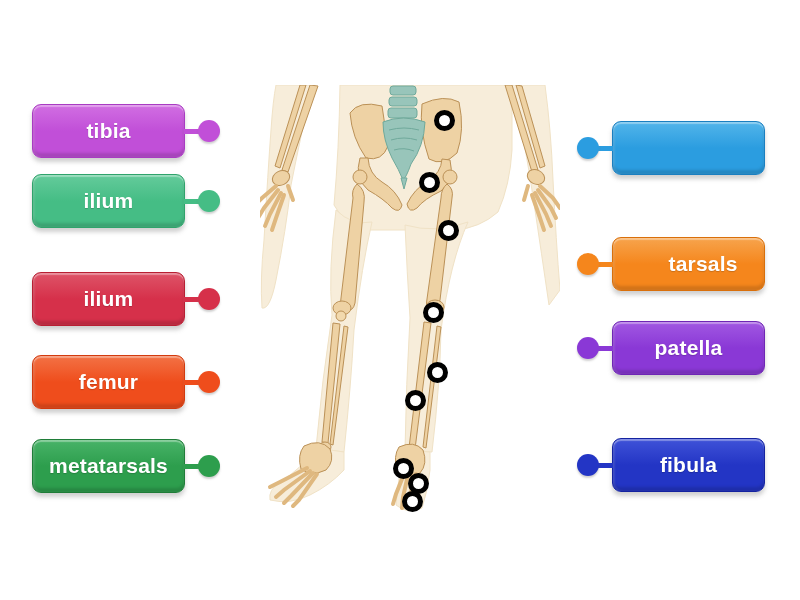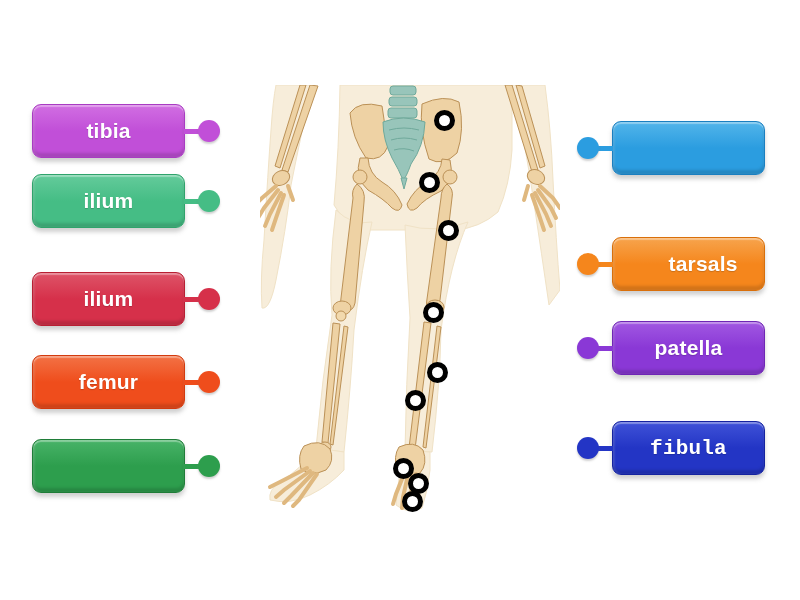--- a/index.html
+++ b/index.html
@@ -157,38 +157,39 @@
         <span class="chip-text">ilium</span>
         <span class="stem" style="background: rgb(214, 48, 74);"></span>
         <span class="dot" style="background: rgb(214, 48, 74);"></span>
       </div>
       <div class="chip left" style="top: 355px; background: linear-gradient(rgb(243, 114, 69) 0%, rgb(239, 77, 28) 50%, rgb(239, 77, 28) 100%); border-color: rgb(210, 58, 14);">
         <span class="chip-text">femur</span>
         <span class="stem" style="background: rgb(239, 77, 28);"></span>
         <span class="dot" style="background: rgb(239, 77, 28);"></span>
       </div>
       <div class="chip left" style="top: 439px; background: linear-gradient(rgb(72, 179, 104) 0%, rgb(45, 158, 77) 50%, rgb(45, 158, 77) 100%); border-color: rgb(31, 125, 56);">
+        <span class="chip-text">metatarsals</span>
         <span class="stem" style="background: rgb(45, 158, 77);"></span>
         <span class="dot" style="background: rgb(45, 158, 77);"></span>
       </div>
     </div>
   <div id="right-labels">
       <div class="chip right" style="top: 121px; background: linear-gradient(rgb(82, 181, 234) 0%, rgb(43, 157, 224) 50%, rgb(43, 157, 224) 100%); border-color: rgb(26, 127, 192);">
         <span class="stem" style="background: rgb(43, 157, 224);"></span>
         <span class="dot" style="background: rgb(43, 157, 224);"></span>
       </div>
       <div class="chip right" style="top: 237px; background: linear-gradient(rgb(247, 164, 77) 0%, rgb(245, 134, 28) 50%, rgb(245, 134, 28) 100%); border-color: rgb(217, 111, 10); padding-left: 29px;">
         <span class="chip-text">tarsals</span>
         <span class="stem" style="background: rgb(245, 134, 28);"></span>
         <span class="dot" style="background: rgb(245, 134, 28);"></span>
       </div>
       <div class="chip right" style="top: 321px; background: linear-gradient(rgb(161, 88, 226) 0%, rgb(138, 56, 214) 50%, rgb(138, 56, 214) 100%); border-color: rgb(111, 38, 181); text-align: right;">
         <span class="chip-text">patella</span>
         <span class="stem" style="background: rgb(138, 56, 214);"></span>
         <span class="dot" style="background: rgb(138, 56, 214);"></span>
       </div>
-      <div class="chip right" style="top: 421px; background: linear-gradient(rgb(63, 82, 216) 0%, rgb(35, 53, 197) 50%, rgb(35, 53, 197) 100%); border-color: rgb(21, 35, 160); font-family: Liberation Mono, monospace;">
+      <div class="chip right" style="top: 438px; background: linear-gradient(rgb(63, 82, 216) 0%, rgb(35, 53, 197) 50%, rgb(35, 53, 197) 100%); border-color: rgb(21, 35, 160);">
         <span class="chip-text">fibula</span>
         <span class="stem" style="background: rgb(35, 53, 197);"></span>
         <span class="dot" style="background: rgb(35, 53, 197);"></span>
       </div>
     </div>
 </div>
 
 </body></html>

